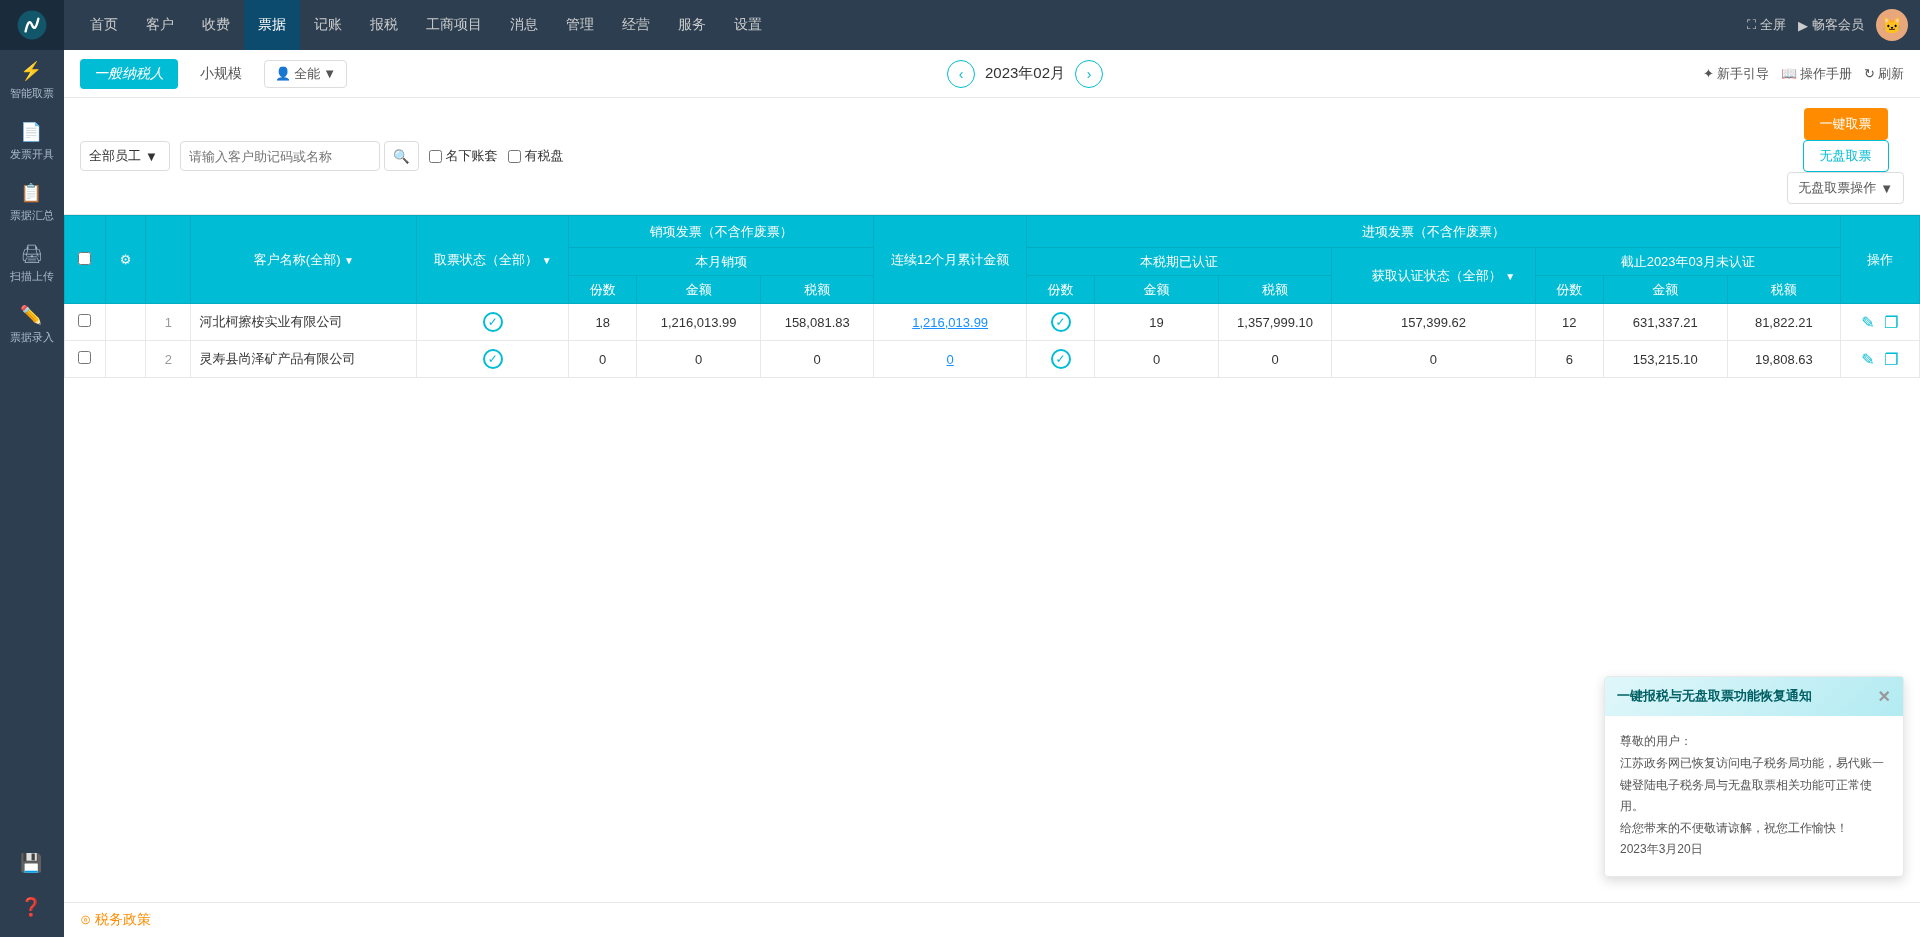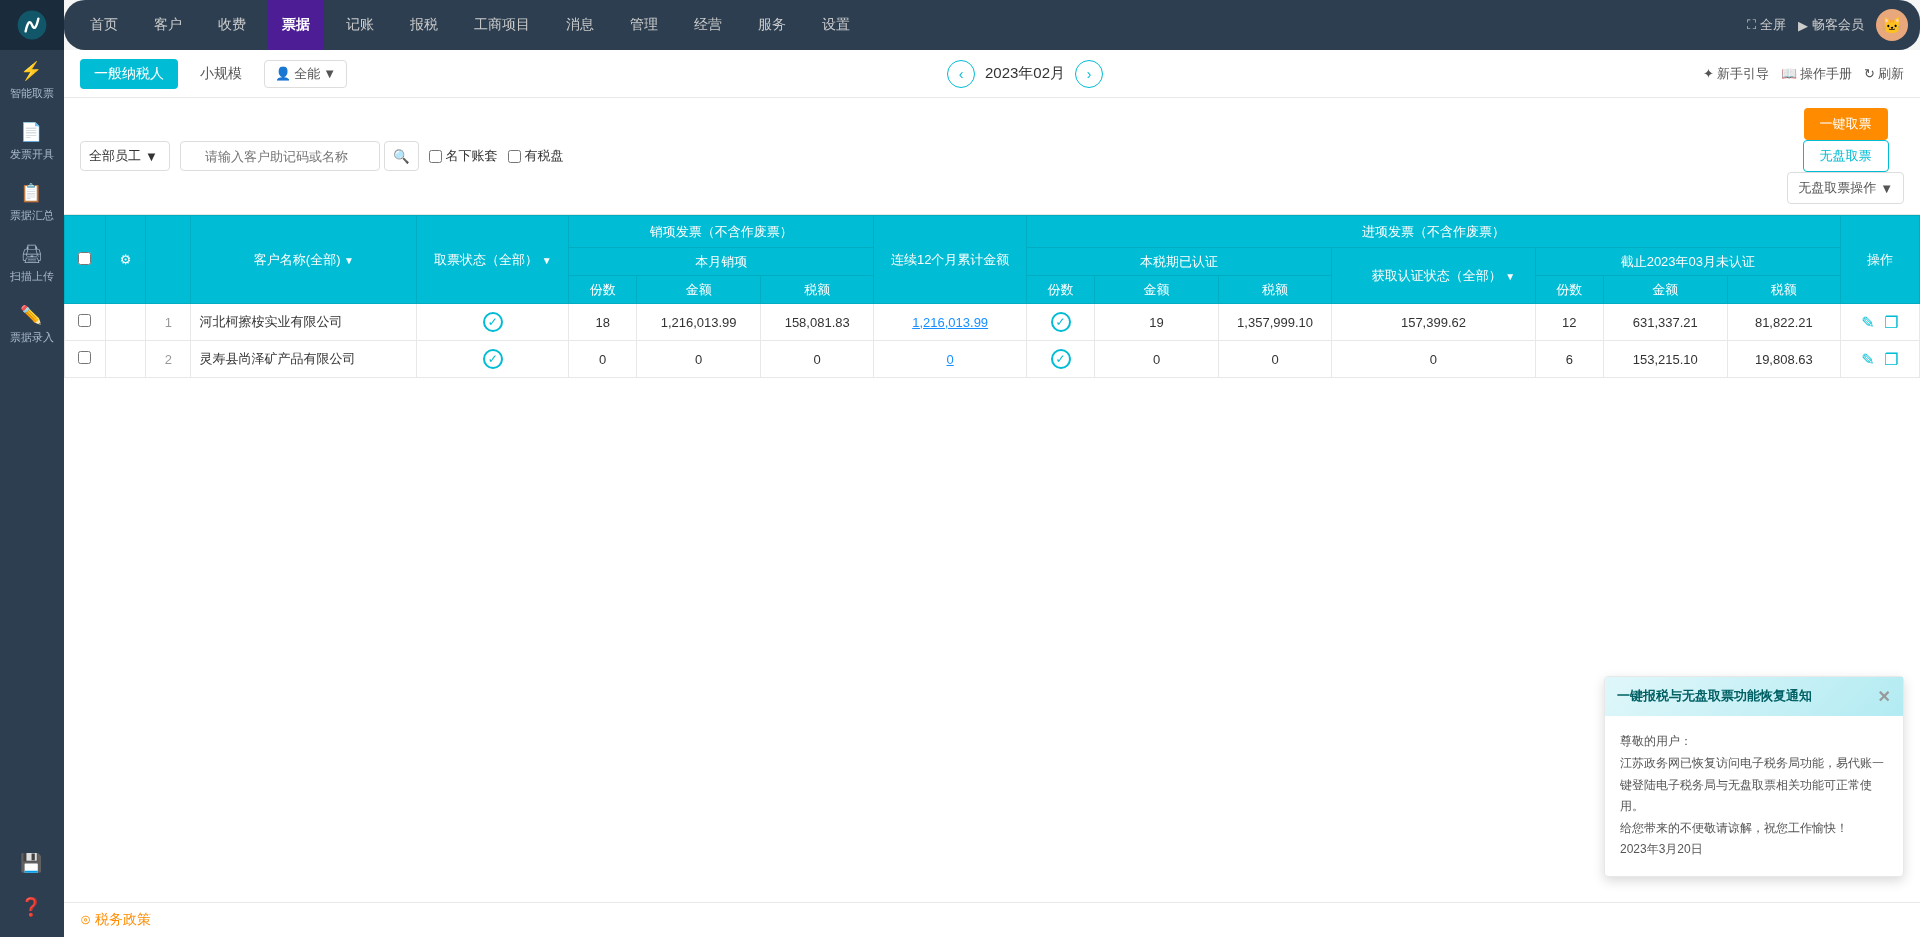--- a/index.html
+++ b/index.html
@@ -64,35 +64,34 @@
       overflow: hidden;
     }
 
     
     .top-nav {
       height: 50px;
       background: #2c3e50;
       display: flex;
       align-items: center;
       padding: 0 12px;
-      gap: 8px;
+      gap: 0;
       flex-shrink: 0;
-      border-radius: 21px;
     }
     .nav-item {
       color: #ccc;
       padding: 0 14px;
       height: 50px;
       display: flex;
       align-items: center;
       cursor: pointer;
       font-size: 14px;
       white-space: nowrap;
     }
-    .nav-item.active { color: #fff; background: #4c1d95; font-weight: bold; }
+    .nav-item.active { color: #fff; background: #0c4a6e; }
     .nav-right {
       margin-left: auto;
       display: flex;
       align-items: center;
       gap: 12px;
       color: #ccc;
       font-size: 13px;
     }
     .nav-right-item {
       display: flex;
@@ -133,21 +132,21 @@
     .tab-item {
       padding: 6px 14px;
       border-radius: 4px;
       cursor: pointer;
       font-size: 14px;
       color: #555;
       display: flex;
       align-items: center;
       gap: 4px;
     }
-    .tab-item.active { background: #00bcd4; color: #fff; border-radius: 4px; }
+    .tab-item.active { background: #00bcd4; color: #fff; border-radius: 4px; font-style: italic; }
     .tab-nav-btn {
       width: 28px; height: 28px;
       border-radius: 50%;
       border: 1px solid #00bcd4;
       color: #00bcd4;
       display: flex; align-items: center; justify-content: center;
       cursor: pointer;
       font-size: 14px;
       background: #fff;
     }
@@ -187,21 +186,21 @@
       cursor: pointer;
       display: flex;
       align-items: center;
       gap: 4px;
       height: 30px;
       min-width: 90px;
     }
     .toolbar-search {
       border: 1px solid #ddd;
       border-radius: 4px;
-      padding: 4px 24px;
+      padding: 4px 8px;
       font-size: 13px;
       background: #fff;
       height: 30px;
       width: 200px;
       outline: none;
     }
     .toolbar-search-btn {
       border: 1px solid #ddd;
       border-radius: 4px;
       padding: 4px 8px;

